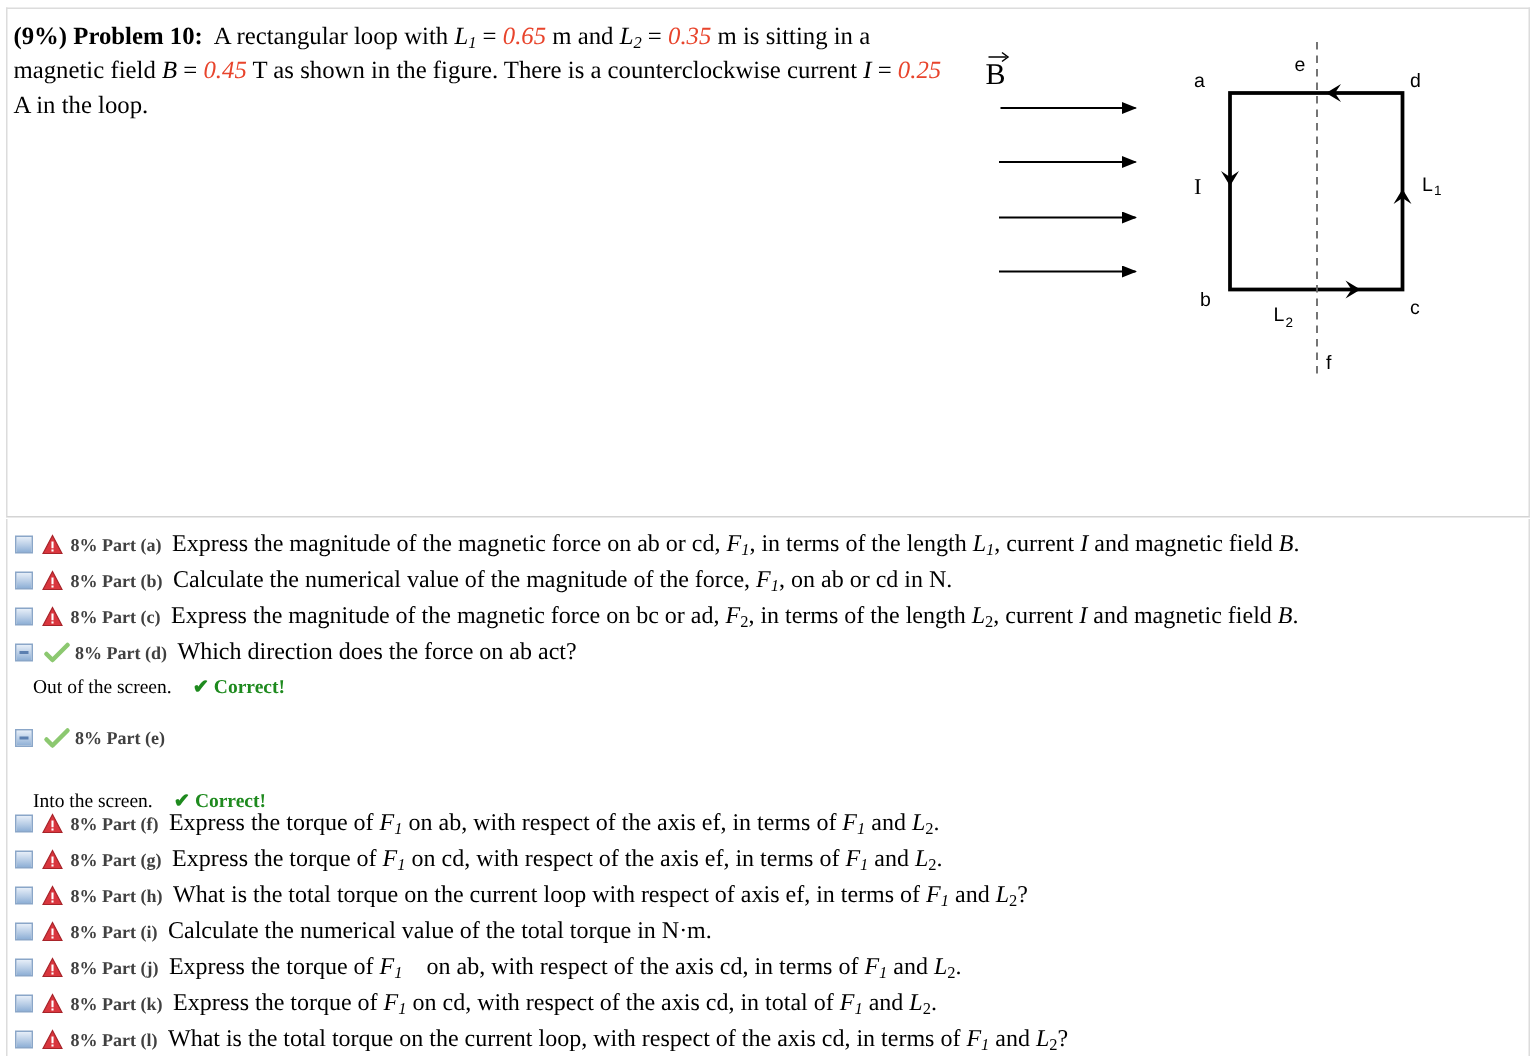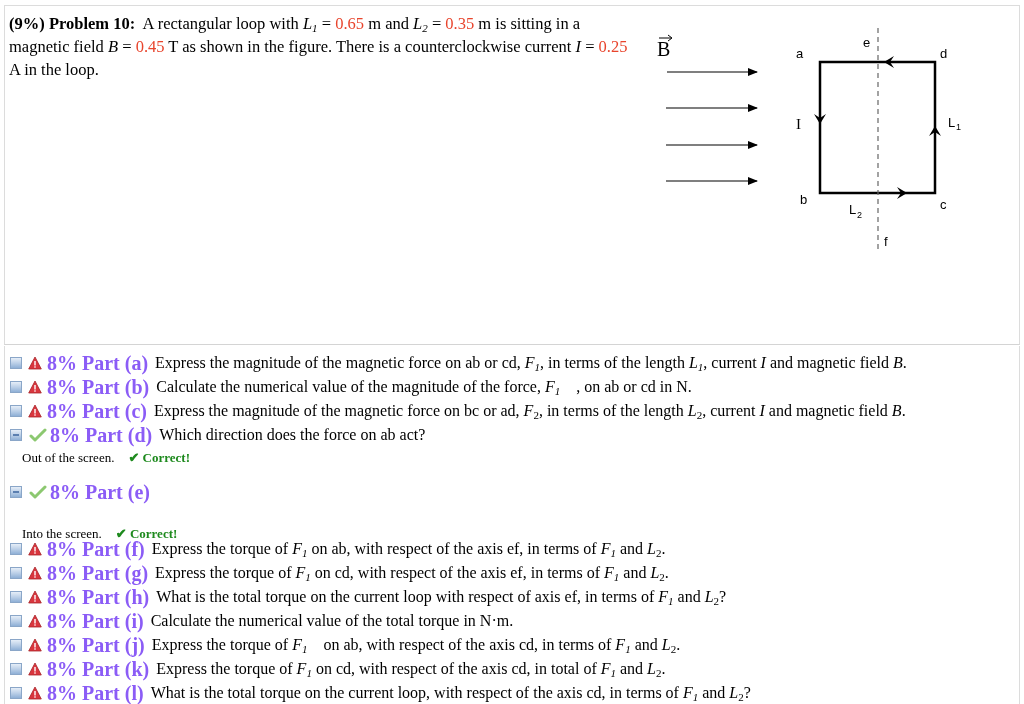--- a/index.html
+++ b/index.html
@@ -4,31 +4,31 @@
 <style>
   html, body { margin:0; padding:0; background:#ffffff; }
   body { width:1024px; height:704px; overflow:hidden; position:relative;
          font-family:"Liberation Serif", "DejaVu Serif", serif; color:#000; }
   .frame-top { position:absolute; left:4px; top:5px; width:1016px; height:340px;
          border:1px solid #dcdcdc; border-bottom:1px solid #d4d4d4; box-sizing:border-box; }
   .frame-bottom { position:absolute; left:4px; top:346px; width:1016px; height:360px;
          border-left:1px solid #dcdcdc; border-right:1px solid #dcdcdc; box-sizing:border-box; }
   .problem { position:absolute; left:9px; top:12px; width:620px; font-size:16.5px; line-height:23px; }
   .problem b { font-weight:bold; }
-  .val { color:#e8442c; }
+  .val { color:#e8442c; font-style:italic; }
   .var { font-style:italic; }
   sub { font-size:11px; vertical-align:-3px; line-height:0; }
   .figure { position:absolute; left:650px; top:6px; width:360px; height:250px; }
   .part { position:absolute; left:10px; height:22px; font-size:16px; line-height:22px; white-space:nowrap; display:flex; align-items:center; }
   .toggle { display:inline-block; width:12px; height:12px; margin-right:6px; border:1px solid #8aa6c8;
          background:linear-gradient(#e6eef8 0%, #b8cde6 55%, #8fb0d6 100%); box-sizing:border-box; position:relative; }
   .toggle.open::after { content:""; position:absolute; left:2px; right:2px; top:4px; height:2px; background:#5b7fb0; }
   .warn { display:inline-block; width:14px; height:14px; margin-right:5px; }
   .check { display:inline-block; width:20px; height:14px; margin-right:2px; }
-  .plabel { color:#8b5cf6; font-weight:bold; margin-right:7px; font-size:20px; }
+  .plabel { color:#404040; font-weight:bold; margin-right:7px; font-size:12px; }
   .answer { position:absolute; left:22px; font-size:13px; line-height:16px; white-space:nowrap; }
   .correct { color:#1e8a1e; font-weight:bold; margin-left:14px; }
 </style>
 </head>
 <body>
 
 <div class="frame-top"></div>
 <div class="frame-bottom"></div>
 
 <div class="problem">
@@ -86,21 +86,21 @@
       <span><span style="white-space: pre;">Express the magnitude of the magnetic force on ab or cd, </span><span class="var">F</span><sub class="var">1</sub><span style="white-space: pre;">, in terms of the length </span><span class="var">L</span><sub class="var">1</sub><span style="white-space: pre;">, current </span><span class="var">I</span><span style="white-space: pre;"> and magnetic field </span><span class="var">B</span><span style="white-space: pre;">.</span></span>
     </div>
     <div class="part" style="top: 376px;">
       <span class="toggle"></span>
       <svg class="warn" viewBox="0 0 14 14">
         <path d="M7,1 L13.3,13 L0.7,13 Z" fill="#d9363e" stroke="#a8242a" stroke-width="0.8"></path>
         <rect x="6.3" y="5" width="1.4" height="4.5" fill="#fff"></rect>
         <rect x="6.3" y="10.3" width="1.4" height="1.4" fill="#fff"></rect>
       </svg>
       <span class="plabel">8% Part (b)</span>
-      <span><span style="white-space: pre;">Calculate the numerical value of the magnitude of the force, </span><span class="var">F</span><sub class="var">1</sub><span style="white-space: pre; margin-left: 16px;">, on ab or cd in N.</span></span>
+      <span><span style="white-space: pre;">Calculate the numerical value of the magnitude of the force, </span><span class="var">F</span><sub class="var">1</sub><span style="white-space: pre;">, on ab or cd in N.</span></span>
     </div>
     <div class="part" style="top: 400px;">
       <span class="toggle"></span>
       <svg class="warn" viewBox="0 0 14 14">
         <path d="M7,1 L13.3,13 L0.7,13 Z" fill="#d9363e" stroke="#a8242a" stroke-width="0.8"></path>
         <rect x="6.3" y="5" width="1.4" height="4.5" fill="#fff"></rect>
         <rect x="6.3" y="10.3" width="1.4" height="1.4" fill="#fff"></rect>
       </svg>
       <span class="plabel">8% Part (c)</span>
       <span><span style="white-space: pre;">Express the magnitude of the magnetic force on bc or ad, </span><span class="var">F</span><sub>2</sub><span style="white-space: pre;">, in terms of the length </span><span class="var">L</span><sub>2</sub><span style="white-space: pre;">, current </span><span class="var">I</span><span style="white-space: pre;"> and magnetic field </span><span class="var">B</span><span style="white-space: pre;">.</span></span>

